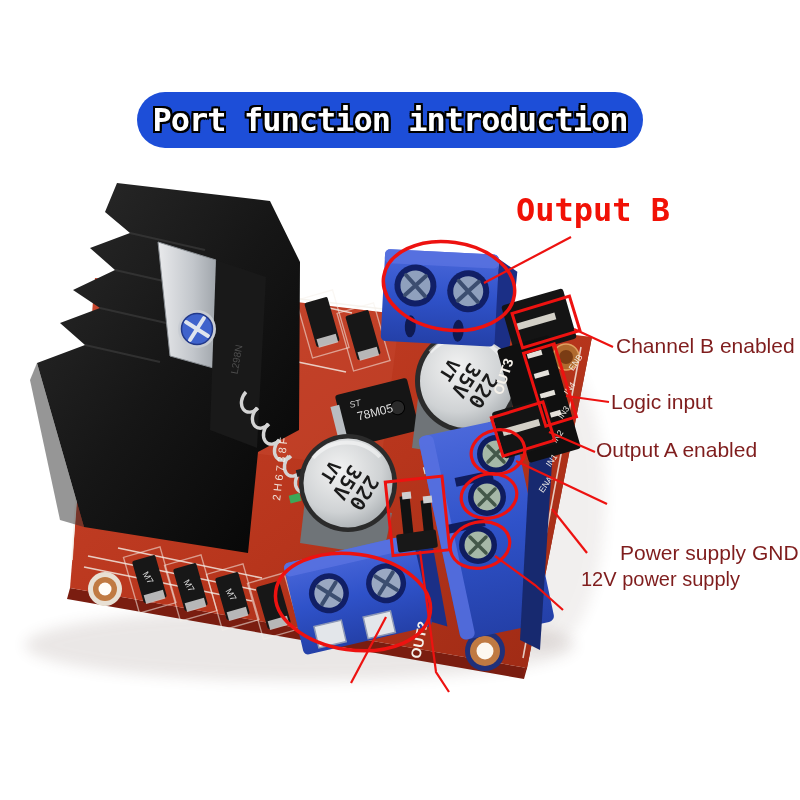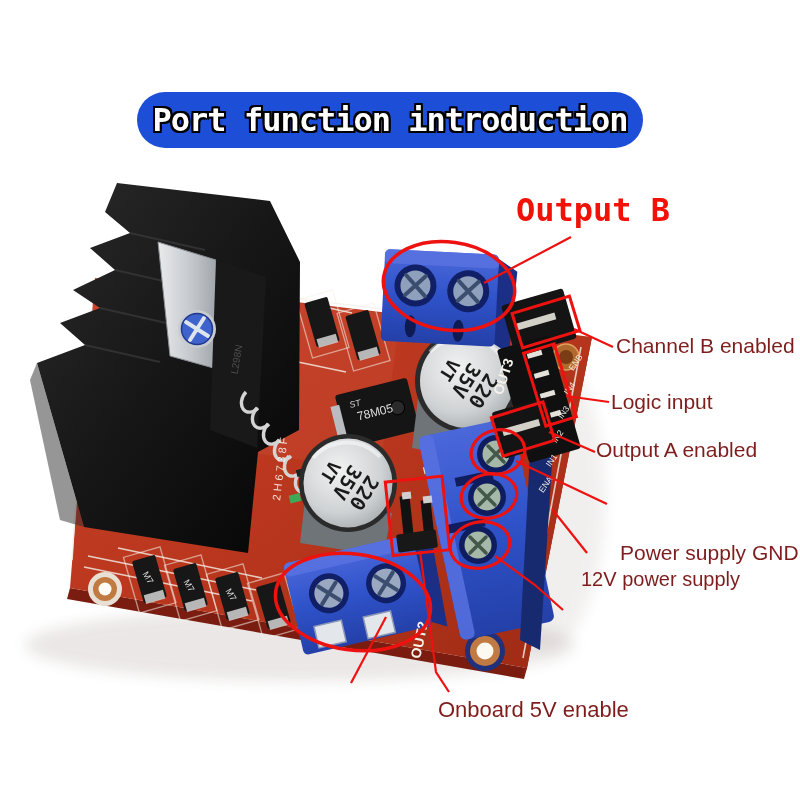--- a/index.html
+++ b/index.html
@@ -328,15 +328,14 @@
 <div class="banner">
   <span>Port function introduction</span>
 </div>
 
 <div class="callout-big" style="left:516px;top:194px;font-size:32px;">Output B</div>
 <div class="callout" style="left:616px;top:334px;">Channel B enabled</div>
 <div class="callout" style="left:611px;top:390px;">Logic input</div>
 <div class="callout" style="left:596px;top:438px;">Output A enabled</div>
 <div class="callout" style="left:588px;top:541px;margin-left:32px;">Power supply GND</div>
 <div class="callout" style="left:552px;top:568px;font-size:20px;margin-left:29px;">12V power supply</div>
-<div class="callout" style="left:438px;top:698px;font-size:22px;">Onboard 5V enable</div>
 
 </div>
 
 </body></html>

